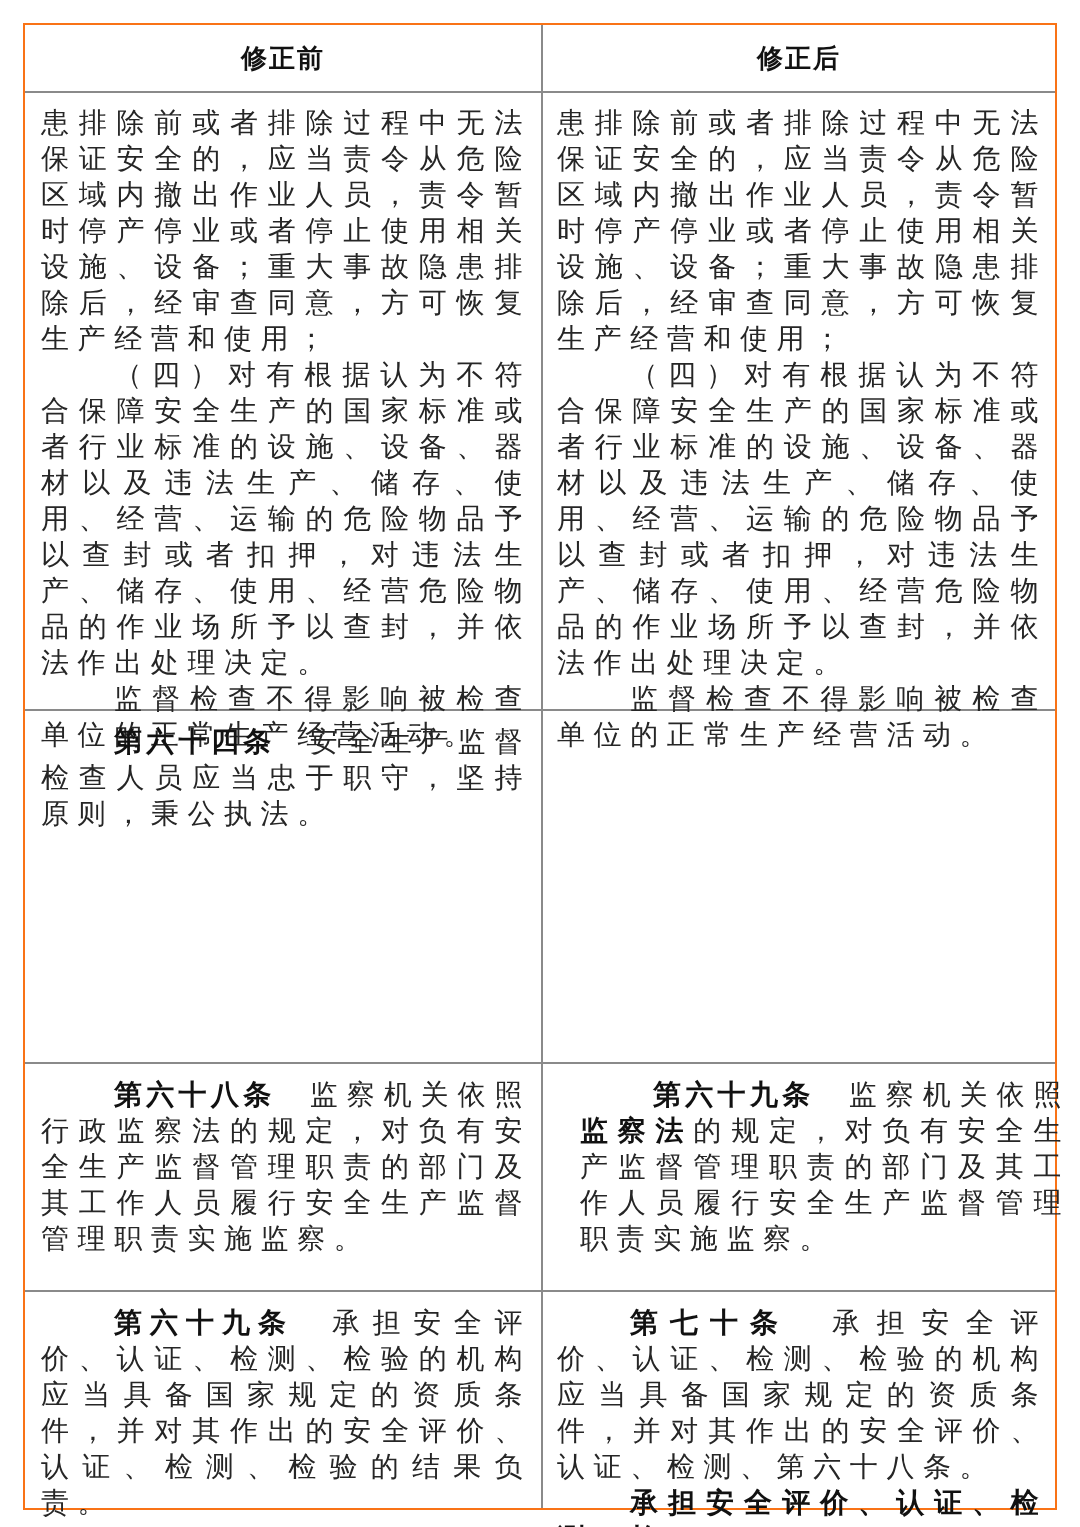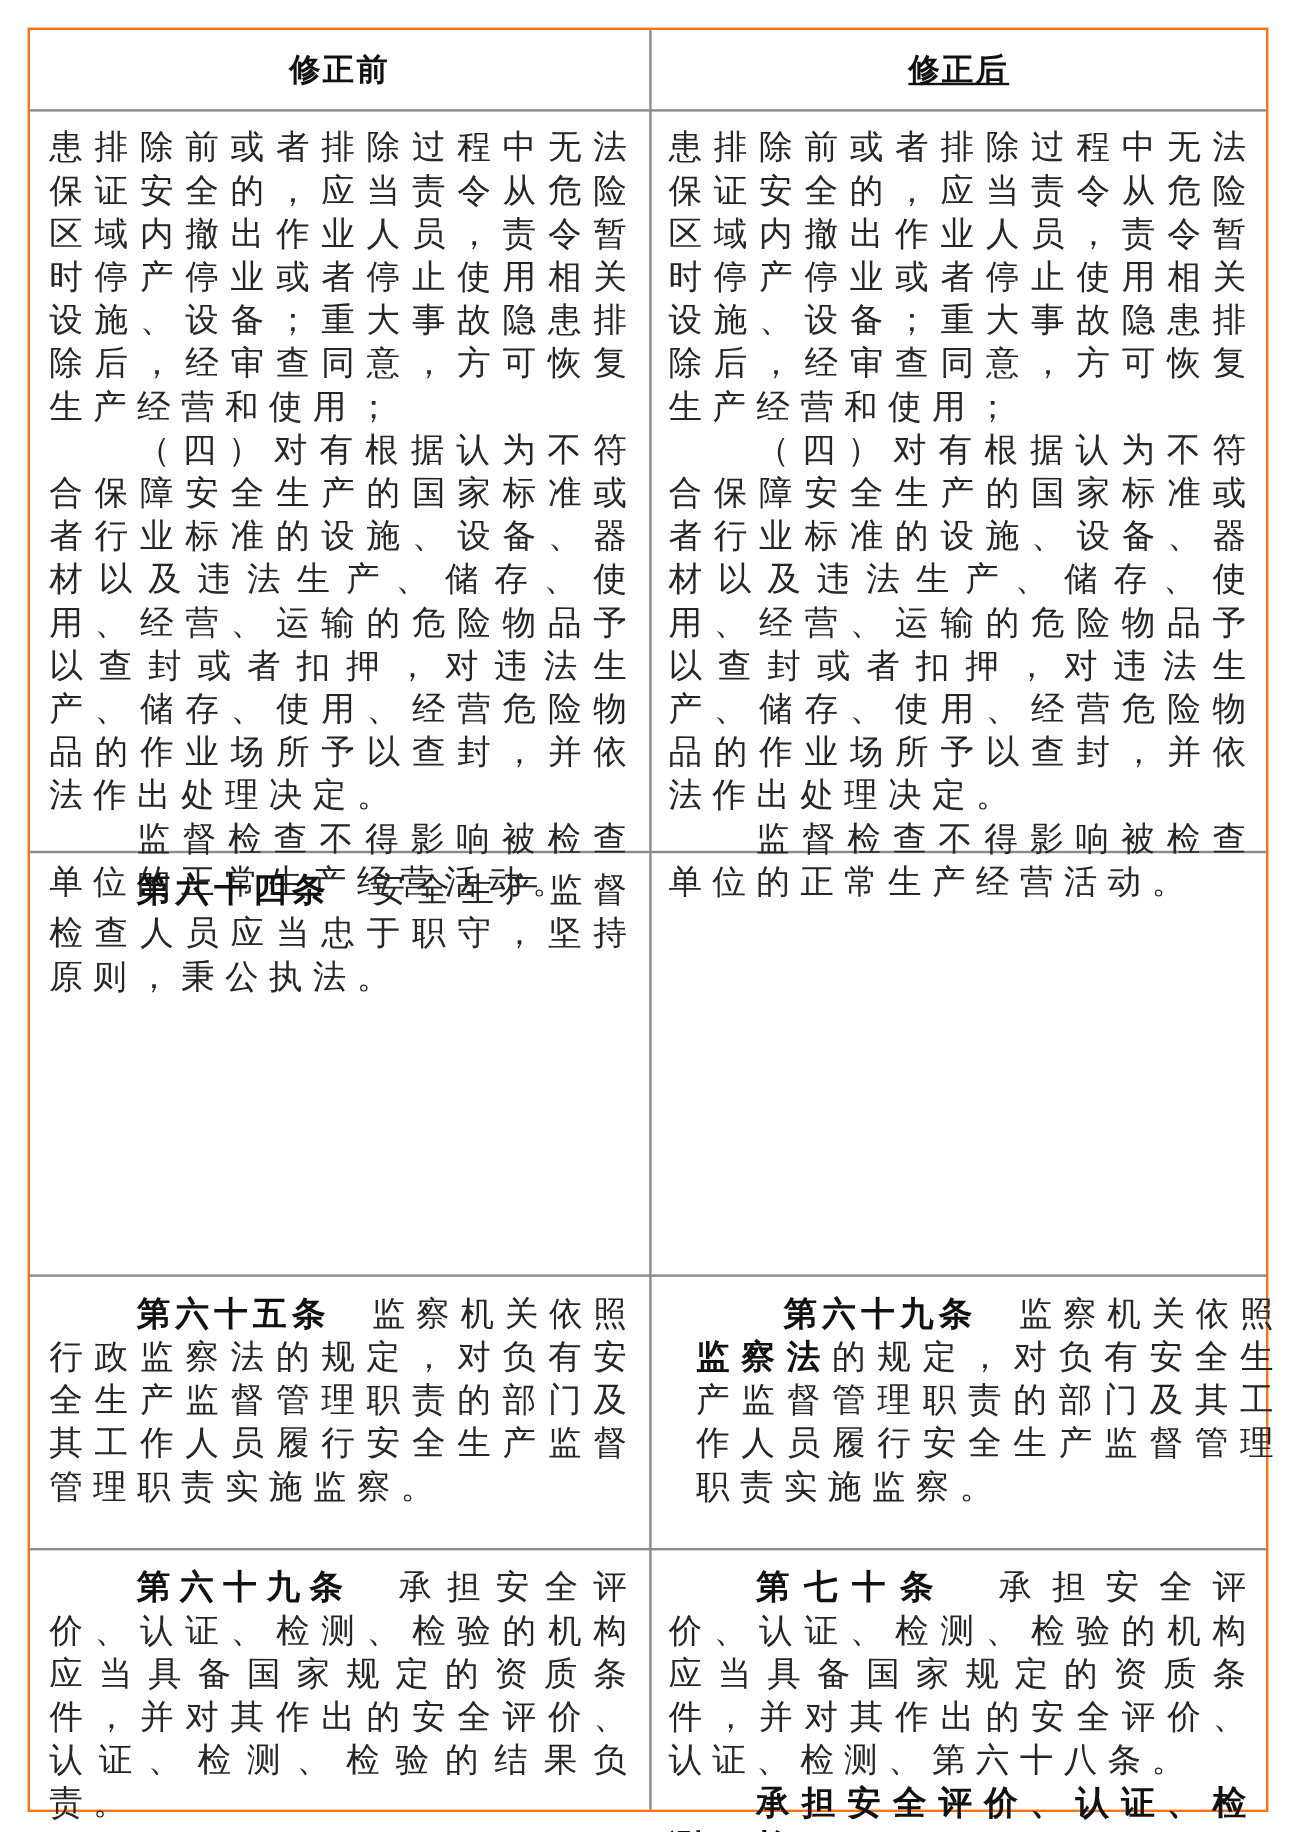--- a/index.html
+++ b/index.html
@@ -82,21 +82,21 @@
     display: inline-block;
     width: 34px;
   }
 </style>
 </head>
 <body>
 
 <div class="table">
 
   <div class="header-cell" style="left:0; width:516px;">修正前</div>
-  <div class="header-cell" style="left:518px; width:512px;text-decoration:underline;">修正后</div>
+  <div class="header-cell" style="left:518px; width:512px;">修正后</div>
 
   <div class="col-divider"></div>
   <div class="row-divider" style="top:66px;"></div>
   <div class="row-divider" style="top:684px;"></div>
   <div class="row-divider" style="top:1037px;"></div>
   <div class="row-divider" style="top:1265px;"></div>
 
   <div class="cell" style="left:16px; top:80px; width:490px;">
     <p>患排除前或者排除过程中无法保证安全的，应当责令从危险区域内撤出作业人员，责令暂时停产停业或者停止使用相关设施、设备；重大事故隐患排除后，经审查同意，方可恢复生产经营和使用；</p>
     <p class="indent">（四）对有根据认为不符合保障安全生产的国家标准或者行业标准的设施、设备、器材以及违法生产、储存、使用、经营、运输的危险物品予以查封或者扣押，对违法生产、储存、使用、经营危险物品的作业场所予以查封，并依法作出处理决定。</p>
@@ -110,21 +110,21 @@
   </div>
 
   <div class="cell" style="left:16px; top:699px; width:490px;">
     <p class="indent"><b>第六十四条</b><span class="gap"></span><span>安全生产监督检查人员应当忠于职守，坚持原则，秉公执法。</span></p>
   </div>
 
   <div class="cell" style="left:532px; top:699px; width:490px;">
   </div>
 
   <div class="cell" style="left:16px; top:1052px; width:490px;">
-    <p class="indent"><b>第六十五条</b><span class="gap"></span><span>监察机关依照行政监察法的规定，对负有安全生产监督管理职责的部门及其工作人员履行安全生产监督管理职责实施监察。</span></p>
+    <p class="indent"><b>第六十八条</b><span class="gap"></span><span>监察机关依照行政监察法的规定，对负有安全生产监督管理职责的部门及其工作人员履行安全生产监督管理职责实施监察。</span></p>
   </div>
 
   <div class="cell" style="left:555px; top:1052px; width:490px;">
     <p class="indent"><b>第六十九条</b><span class="gap"></span><span>监察机关依照</span><b class="inline">监察法</b><span>的规定，对负有安全生产监督管理职责的部门及其工作人员履行安全生产监督管理职责实施监察。</span></p>
   </div>
 
   <div class="cell" style="left:16px; top:1280px; width:490px;">
     <p class="indent"><b>第六十九条</b><span class="gap"></span><span>承担安全评价、认证、检测、检验的机构应当具备国家规定的资质条件，并对其作出的安全评价、认证、检测、检验的结果负责。</span></p>
   </div>
 

